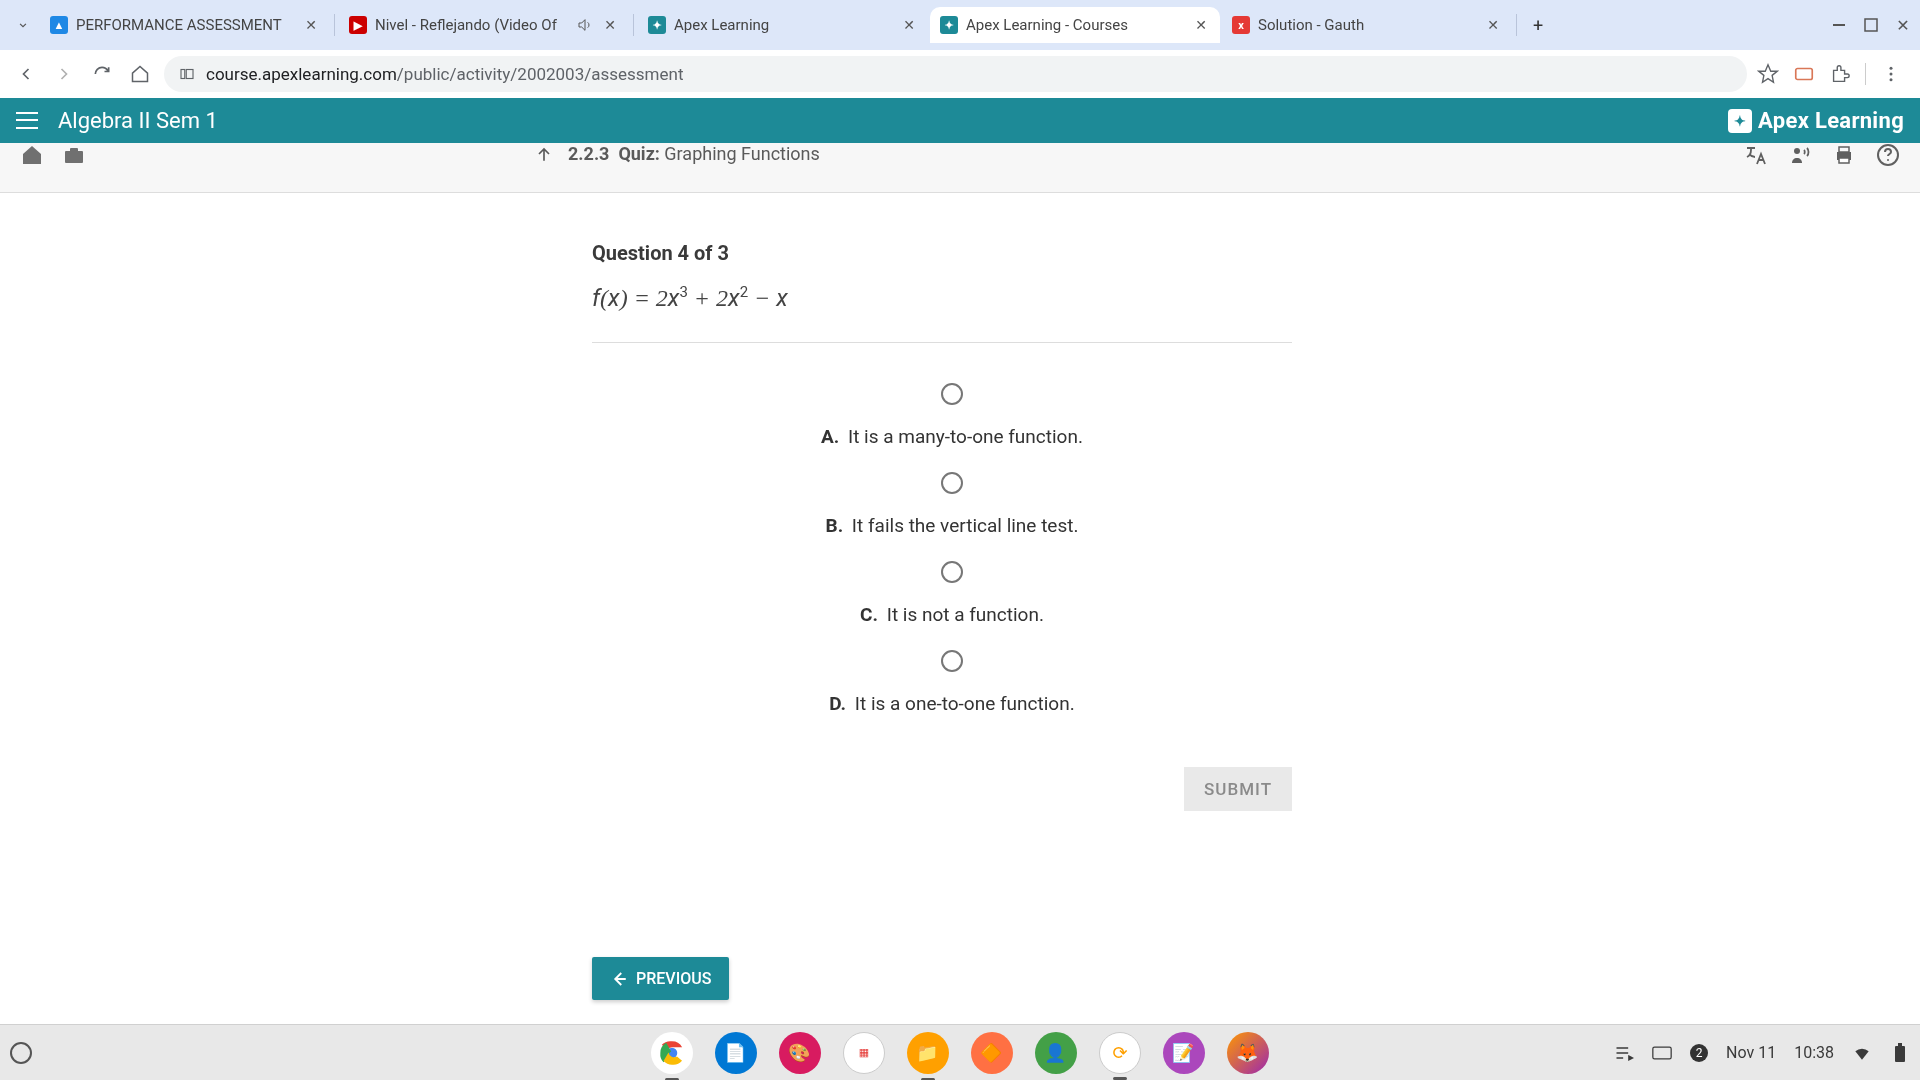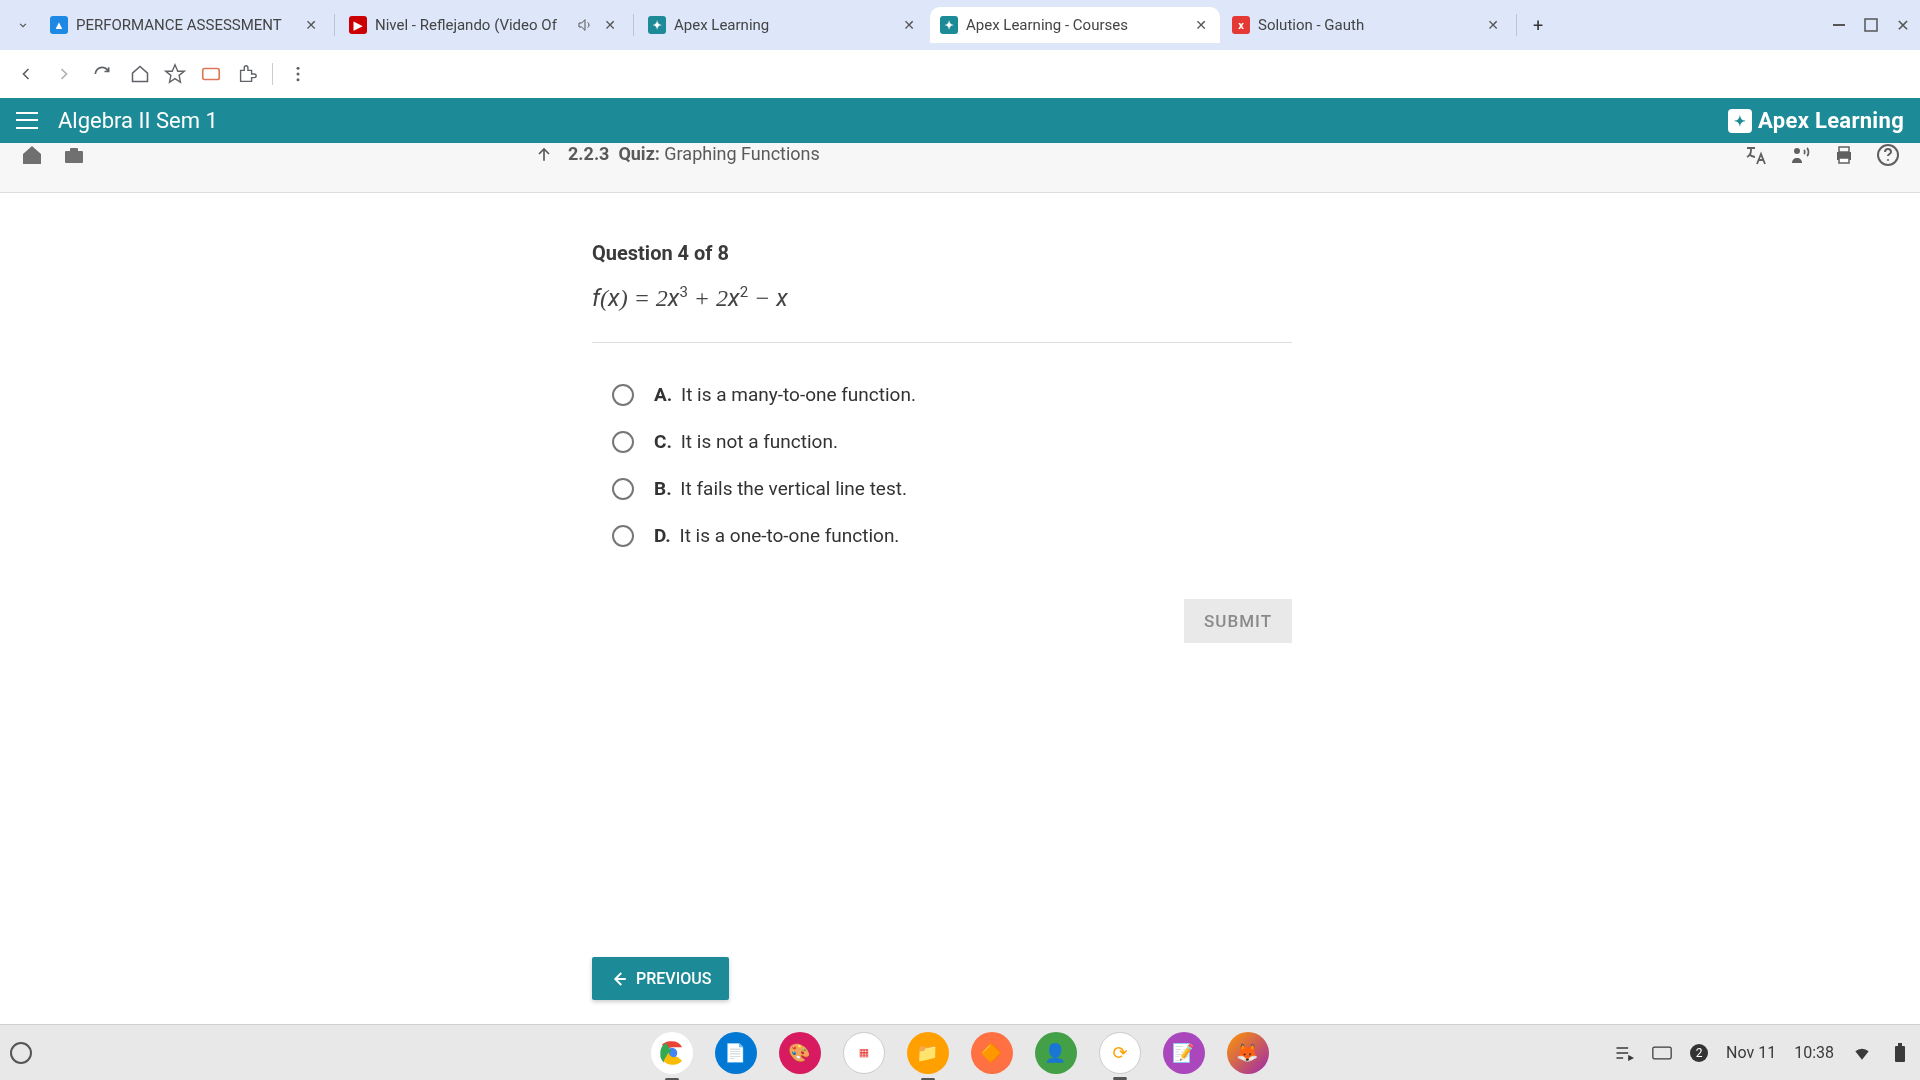--- a/index.html
+++ b/index.html
@@ -47,21 +47,21 @@
 .sub-right .ic { width:24px; height:24px; color:#606060; }
 
 
 .content { position:relative; height: calc(1080px - 50px - 48px - 45px - 50px - 56px); padding-top: 48px; }
 .qwrap { margin-left: 592px; width: 700px; color:#3a3a3a; }
 .qhead { font-weight:700; font-size:20px; margin-bottom:18px; }
 .qtext { font-size:19px; margin-bottom:24px; color:#333; }
 .formula { font-family: "Times New Roman", serif; font-style: italic; font-size:24px; color:#444; padding-bottom:30px; border-bottom:1px solid #ddd; margin-bottom:28px; }
 .formula .sup { font-size:15px; vertical-align:super; font-style:normal; }
 .options { padding-left:20px; }
-.opt { display:flex; align-items:center; gap:20px; font-size:19px; color:#333; padding:12px 0; }
+.opt { display:flex; align-items:center; gap:20px; font-size:19px; color:#333; padding:12px 0;flex-direction:column; }
 .radio { width:22px; height:22px; border:2px solid #777; border-radius:50%; flex-shrink:0; }
 .opt .lab { font-weight:700; margin-right:4px; }
 .submit-row { display:flex; justify-content:flex-end; width:700px; margin-top:40px; }
 .submit-btn { background:#e9e9e9; color:#8a8a8a; font-size:17px; font-weight:500; letter-spacing:1px; padding:12px 20px; border:none; }
 
 
 .bottom-nav { position:fixed; left:592px; bottom:80px; }
 .prev-btn { background:#1d8a97; color:#fff; border:none; padding:12px 18px; font-size:16px; font-weight:500; display:flex; align-items:center; gap:8px; border-radius:2px; box-shadow:0 2px 4px rgba(0,0,0,0.2); }
 
 
@@ -156,20 +156,29 @@
       <svg width="20" height="20" viewBox="0 0 24 24">
         <path d="M4 12a8 8 0 018-8 8 8 0 017 4M20 4v5h-5" stroke="#5f6368" stroke-width="2" fill="none"></path>
       </svg>
     </div>
   <div class="nav-btn">
       <svg width="20" height="20" viewBox="0 0 24 24">
         <path d="M3 11l9-8 9 8v10H3z" stroke="#5f6368" stroke-width="1.8" fill="none"></path>
       </svg>
     </div>
 
+  <div class="omnibox">
+    <span>
+        <svg width="18" height="18" viewBox="0 0 24 24">
+          <rect x="4" y="6" width="5" height="12" stroke="#5f6368" stroke-width="1.5" fill="none"></rect>
+          <rect x="11" y="6" width="9" height="12" stroke="#5f6368" stroke-width="1.5" fill="none"></rect>
+        </svg>
+      </span>
+    <span class="omni-url"><span class="dark">course.apexlearning.com</span><span>/public/activity/2002003/assessment</span></span>
+  </div>
 
   <div class="addr-right">
     <div class="ic">
         <svg width="22" height="22" viewBox="0 0 24 24">
           <path d="M12 2l3 7h7l-5.5 4.5L18 21l-6-4-6 4 1.5-7.5L2 9h7z" stroke="#5f6368" stroke-width="1.5" fill="none"></path>
         </svg>
       </div>
     <div class="ic">
         <svg width="22" height="22" viewBox="0 0 24 24">
           <rect x="3" y="6" width="18" height="12" rx="2" stroke="#d97757" stroke-width="1.8" fill="none"></rect>
@@ -251,36 +260,36 @@
           <circle cx="12" cy="12" r="10" stroke="#606060" stroke-width="2" fill="none"></circle>
           <path d="M9 9a3 3 0 116 0c0 2-3 2-3 4" stroke="#606060" stroke-width="2" fill="none"></path>
           <circle cx="12" cy="17" r="1" fill="#606060"></circle>
         </svg>
       </div>
   </div>
 </div>
 
 <div class="content">
   <div class="qwrap">
-    <div class="qhead">Question 4 of 8</div>
+    <div class="qhead">Question 4 of 3</div>
     <div class="formula">
       <span>f</span>(<span>x</span>) = 2<span>x</span><span class="sup">3</span> + 2<span>x</span><span class="sup">2</span> − <span>x</span>
     </div>
     <div class="options">
       <div class="opt">
         <span class="radio"></span>
         <span><span class="lab">A.</span> <span>It is a many-to-one function.</span></span>
       </div>
       <div class="opt">
         <span class="radio"></span>
-        <span><span class="lab">C.</span> <span>It is not a function.</span></span>
+        <span><span class="lab">B.</span> <span>It fails the vertical line test.</span></span>
       </div>
       <div class="opt">
         <span class="radio"></span>
-        <span><span class="lab">B.</span> <span>It fails the vertical line test.</span></span>
+        <span><span class="lab">C.</span> <span>It is not a function.</span></span>
       </div>
       <div class="opt">
         <span class="radio"></span>
         <span><span class="lab">D.</span> <span>It is a one-to-one function.</span></span>
       </div>
     </div>
     <div class="submit-row">
       <button class="submit-btn">SUBMIT</button>
     </div>
   </div>

